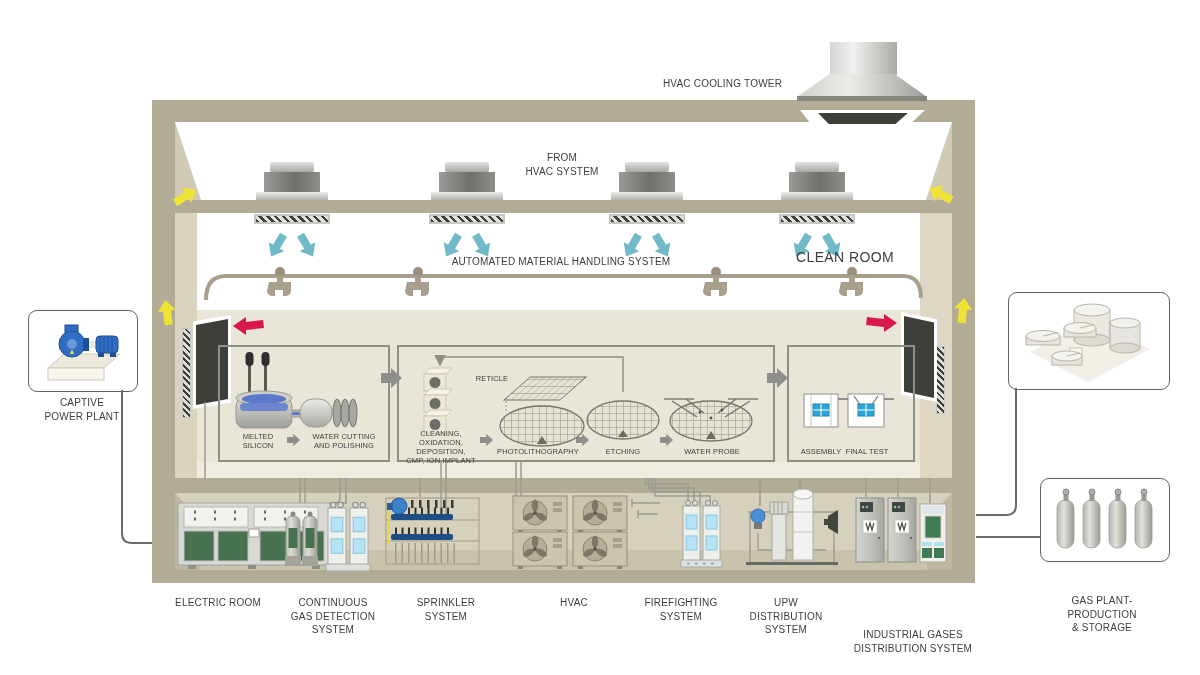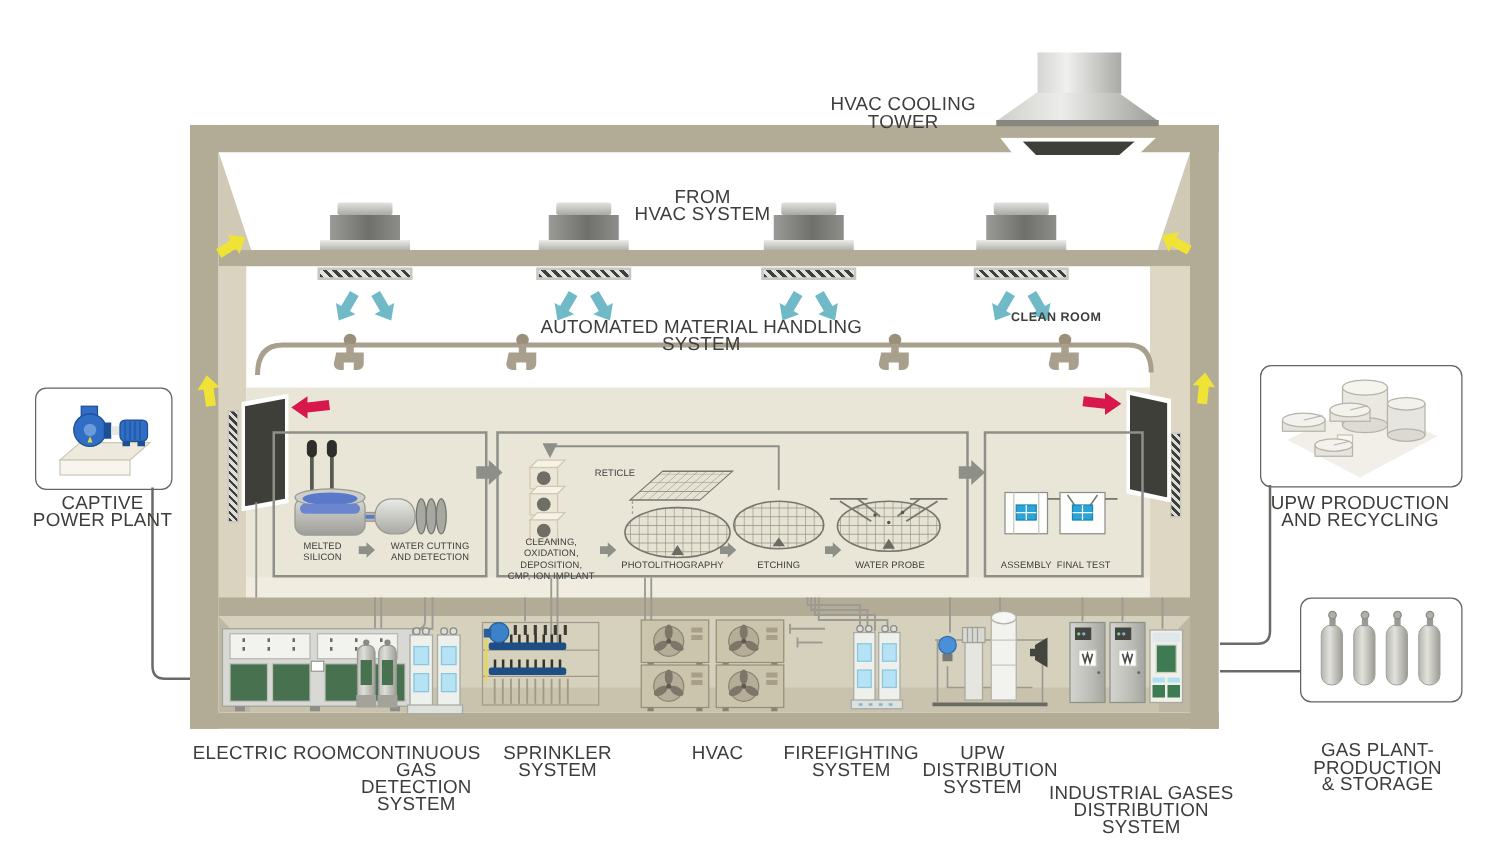--- a/index.html
+++ b/index.html
@@ -2,23 +2,23 @@
 <html><head>
 <meta charset="utf-8">
 <style>
   html,body{margin:0;padding:0;background:#fff}
   #canvas{position:relative;width:1200px;height:675px;background:#ffffff;
           font-family:"Liberation Sans",sans-serif;overflow:hidden}
   .abs{position:absolute}
   .z1{z-index:1}.z2{z-index:2}
   .lbl{position:absolute;color:#3d3d3b;text-align:center;white-space:pre-line;z-index:6;
        font-family:"Liberation Sans",sans-serif}
-  .s11{font-size:15px;line-height:13.5px;letter-spacing:.2px}
+  .s11{font-size:10px;line-height:13.5px;letter-spacing:.2px}
   .s8{font-size:7.5px;line-height:9px;letter-spacing:.1px}
-  .ttl{font-size:10px;font-weight:bold;letter-spacing:.4px}
+  .ttl{font-size:14px;font-weight:normal;letter-spacing:.4px}
   svg.overlay{position:absolute;left:0;top:0;z-index:3}
   .wall{background:#b2ab95}
   .grille{background:repeating-linear-gradient(45deg,#3f3f3a 0 2.5px,#e2e2de 2.5px 5.5px);
           border:2px solid #c6c6c2;box-sizing:border-box}
   .vgrille{background:repeating-linear-gradient(45deg,#3f3f3a 0 2px,#dcdcd8 2px 4.5px);
            border:1.5px solid #c6c6c2;box-sizing:border-box}
   .extbox{position:absolute;background:#fff;border:1.5px solid #63635f;border-radius:9px;z-index:1}
   .pbox{position:absolute;border:2px solid #8f8f89;box-sizing:border-box;z-index:2}
 </style>
 </head>
@@ -471,21 +471,21 @@
 
   <div class="lbl s11" style="left:650px;top:77px;width:145px">HVAC COOLING TOWER</div>
   <div class="lbl s11" style="left:492px;top:151px;width:140px">FROM
 HVAC SYSTEM</div>
   <div class="lbl s11" style="left:410px;top:255px;width:302px">AUTOMATED MATERIAL HANDLING SYSTEM</div>
   <div class="lbl ttl" style="left:784px;top:249px;width:122px">CLEAN ROOM</div>
 
   <div class="lbl s8" style="left:230px;top:432px;width:56px">MELTED
 SILICON</div>
   <div class="lbl s8" style="left:300px;top:432px;width:88px">WATER CUTTING
-AND DETECTION</div>
+AND POLISHING</div>
   <div class="lbl s8" style="left:399px;top:429px;width:84px">CLEANING, OXIDATION,
 DEPOSITION,
 CMP, ION IMPLANT</div>
   <div class="lbl s8" style="left:470px;top:374px;width:44px">RETICLE</div>
   <div class="lbl s8" style="left:490px;top:447px;width:96px">PHOTOLITHOGRAPHY</div>
   <div class="lbl s8" style="left:595px;top:447px;width:56px">ETCHING</div>
   <div class="lbl s8" style="left:672px;top:447px;width:80px">WATER PROBE</div>
   <div class="lbl s8" style="left:792px;top:447px;width:58px">ASSEMBLY</div>
   <div class="lbl s8" style="left:838px;top:447px;width:58px">FINAL TEST</div>
 
@@ -499,19 +499,17 @@
   <div class="lbl s11" style="left:623px;top:596px;width:116px">FIREFIGHTING
 SYSTEM</div>
   <div class="lbl s11" style="left:738px;top:596px;width:96px">UPW
 DISTRIBUTION
 SYSTEM</div>
   <div class="lbl s11" style="left:838px;top:628px;width:150px">INDUSTRIAL GASES
 DISTRIBUTION SYSTEM</div>
 
   <div class="lbl s11" style="left:22px;top:396px;width:120px">CAPTIVE
 POWER PLANT</div>
-  <div class="lbl s11" style="left:1016px;top:396px;width:144px">UPW PRODUCTION
-AND RECYCLING</div>
   <div class="lbl s11" style="left:1042px;top:594px;width:120px">GAS PLANT-
 PRODUCTION
 &amp; STORAGE</div>
 
 </div>
 
 </body></html>

